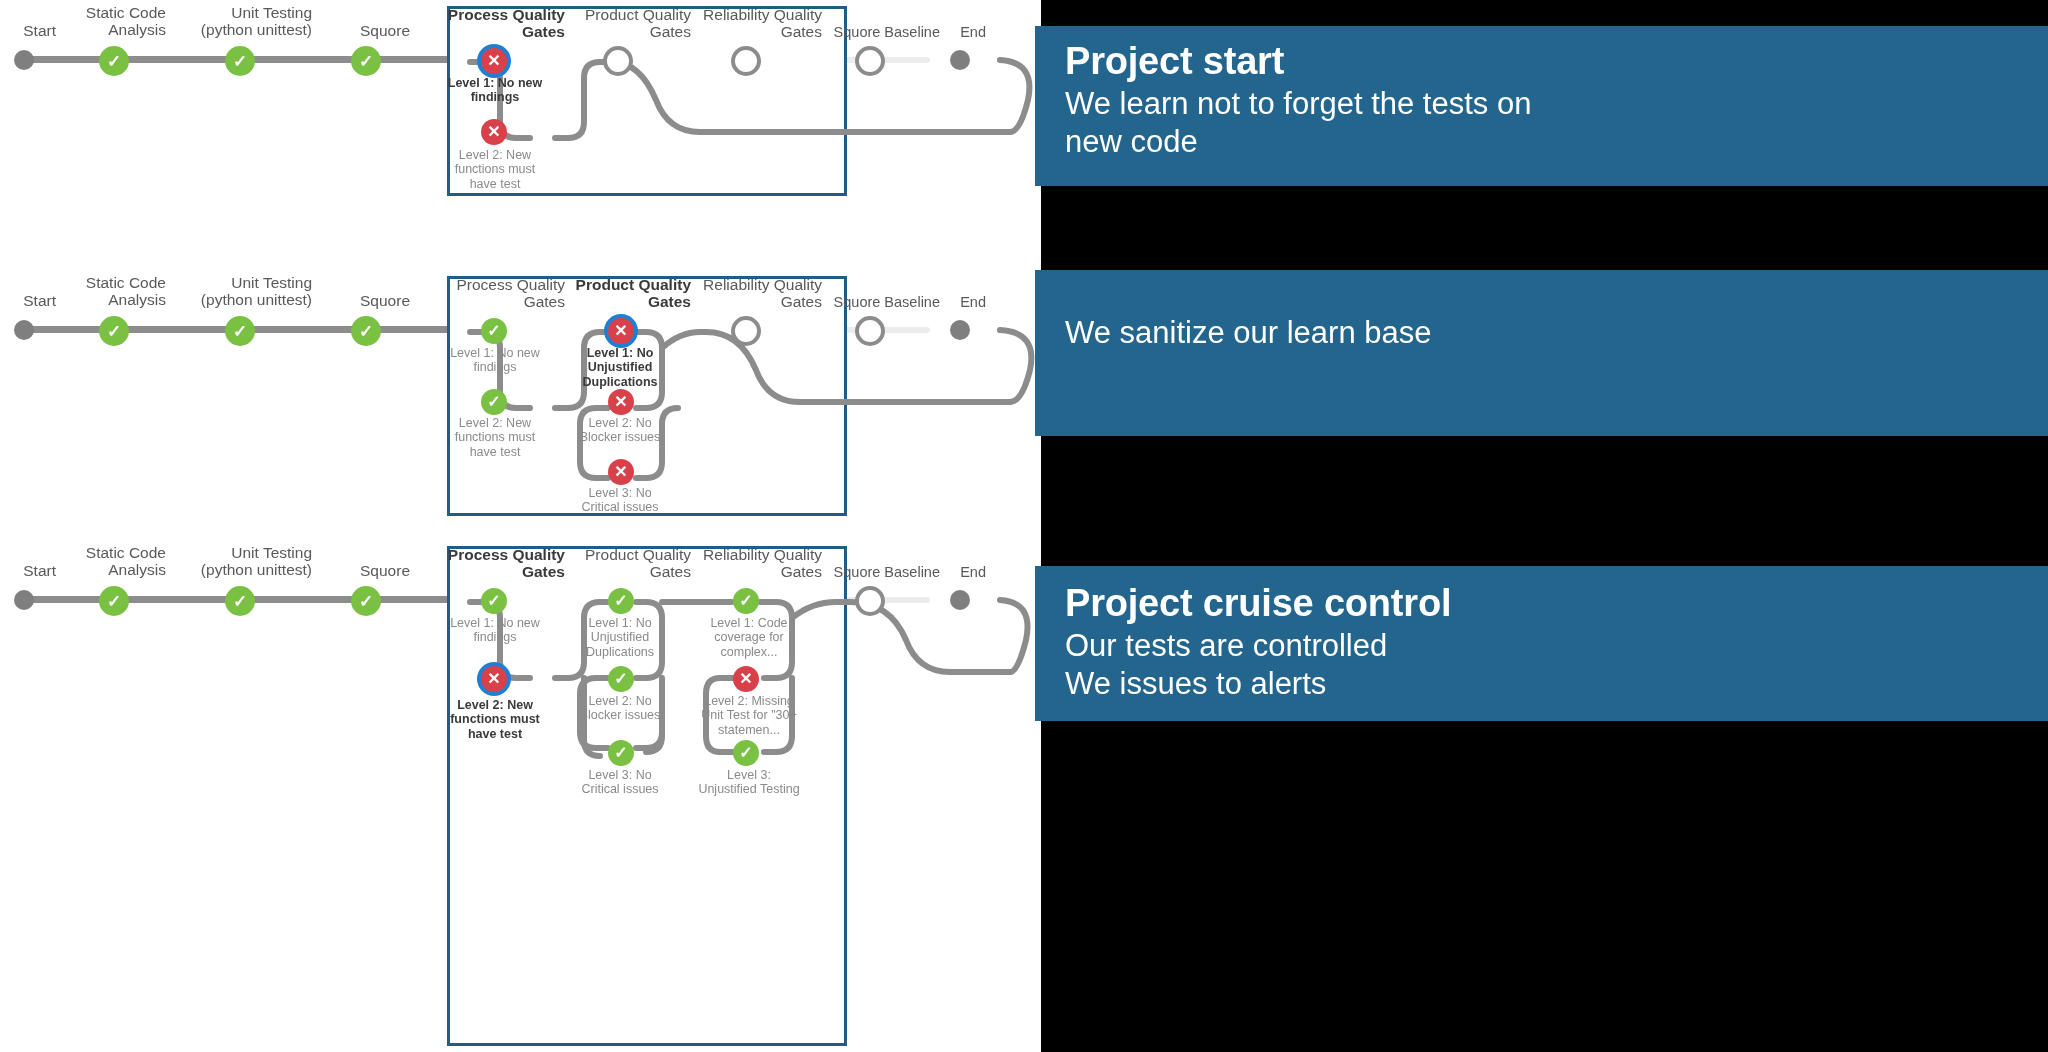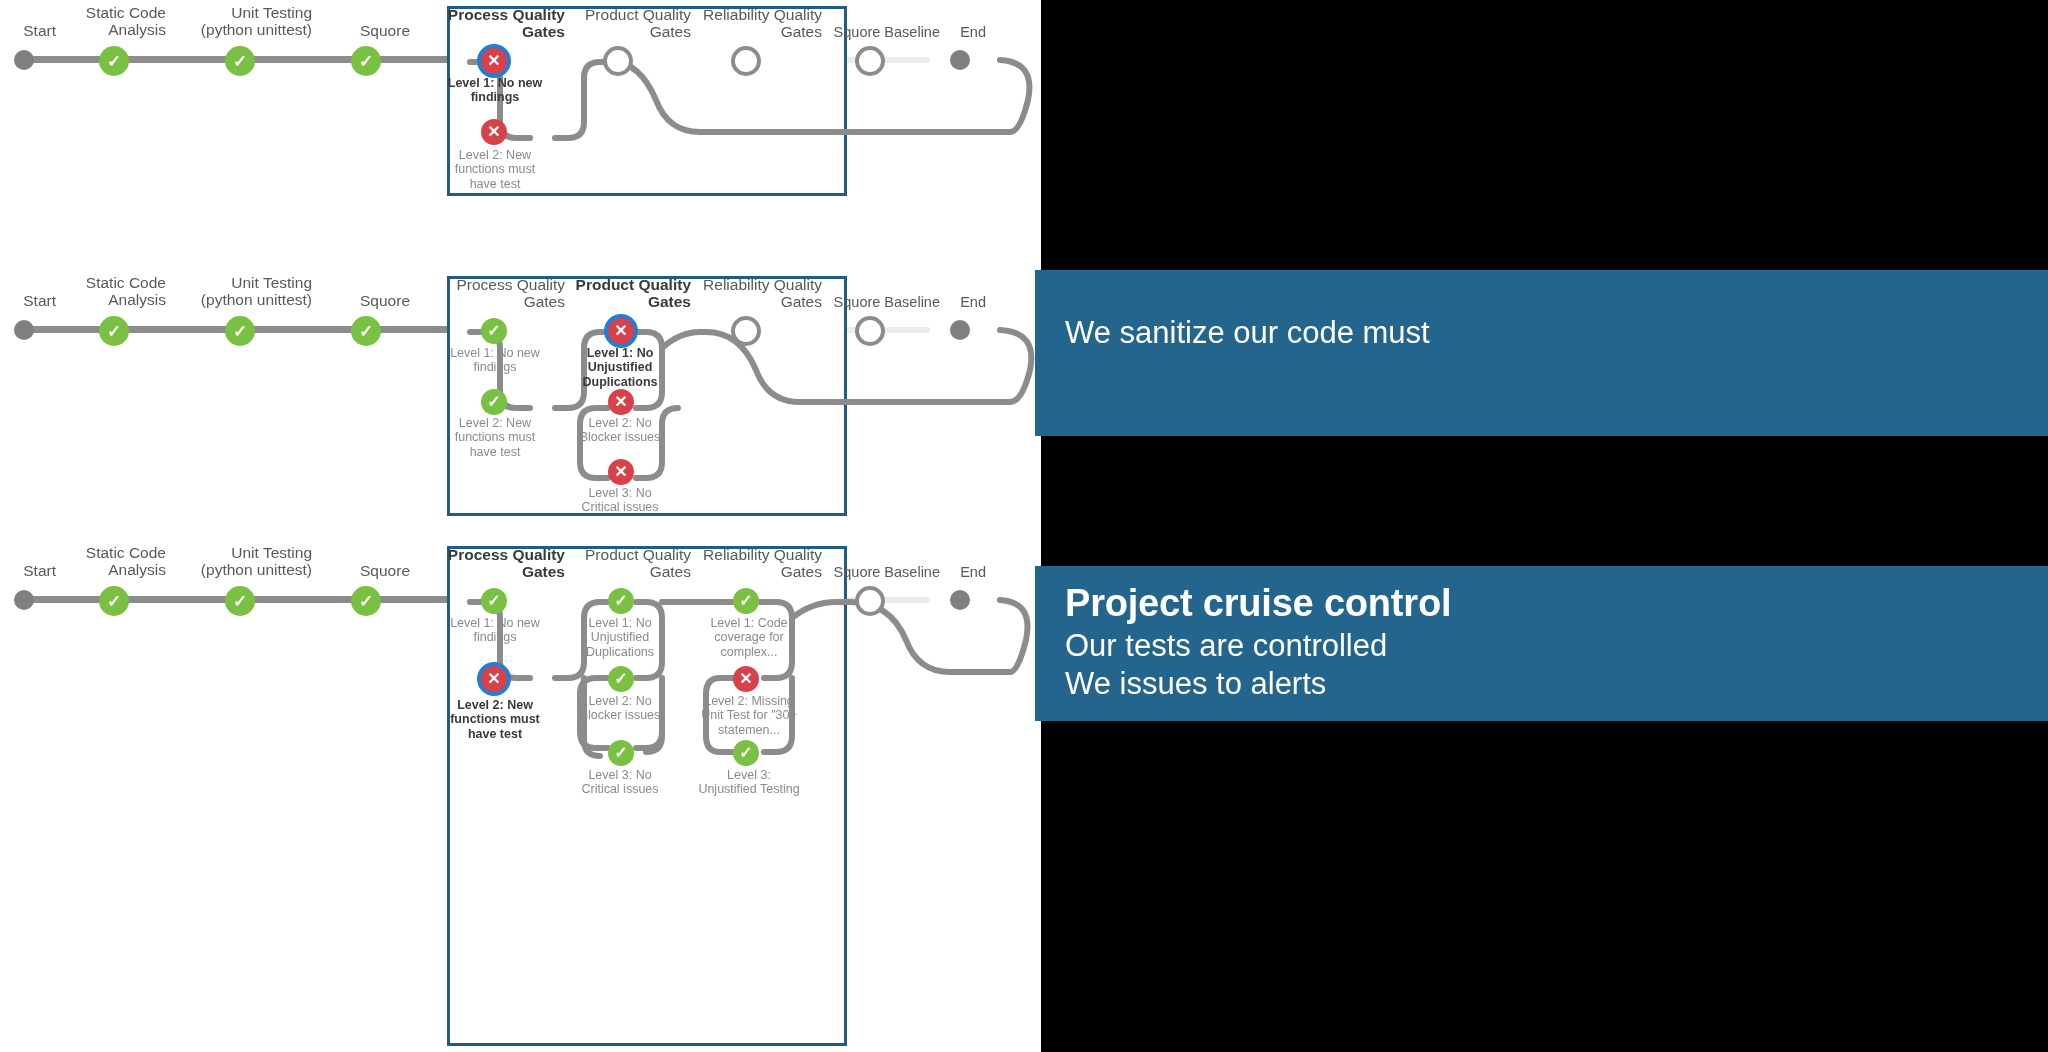--- a/index.html
+++ b/index.html
@@ -430,23 +430,28 @@
         <span class="glyph">✓</span>
       </div>
       <div class="lvl" style="left:690px;top:228px;width:118px;">
         <div>Level 3:</div>
         <div>Unjustified Testing</div>
       </div>
     </div>
 
   </div>
 
+  <div class="panel" id="panel-0">
+    <div class="ptitle">Project start</div>
+    <div class="pline">We learn not to forget the tests on</div>
+    <div class="pline">new code</div>
+  </div>
 
   <div class="panel" id="panel-1" style="padding-top:44px;">
-    <div class="pline">We sanitize our code must</div>
+    <div class="pline">We sanitize our learn base</div>
   </div>
 
   <div class="panel" id="panel-2" style="padding-top:16px;">
     <div class="ptitle">Project cruise control</div>
     <div class="pline">Our tests are controlled</div>
     <div class="pline">We issues to alerts</div>
   </div>
 
 </div>
 

